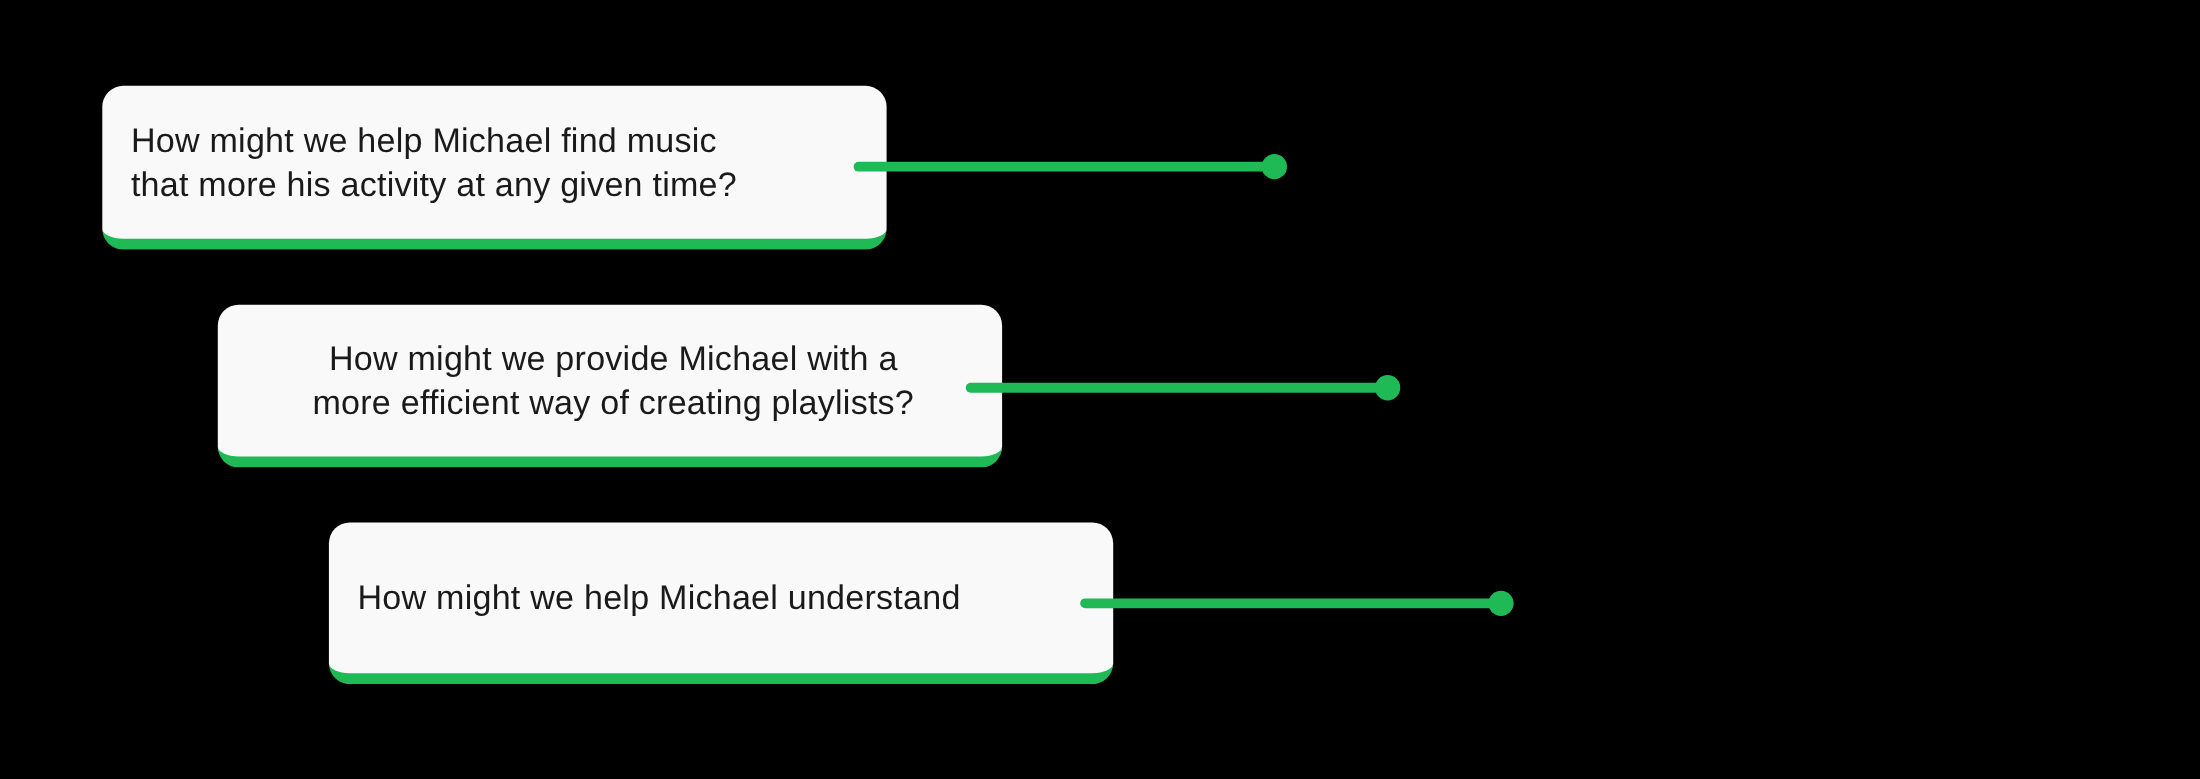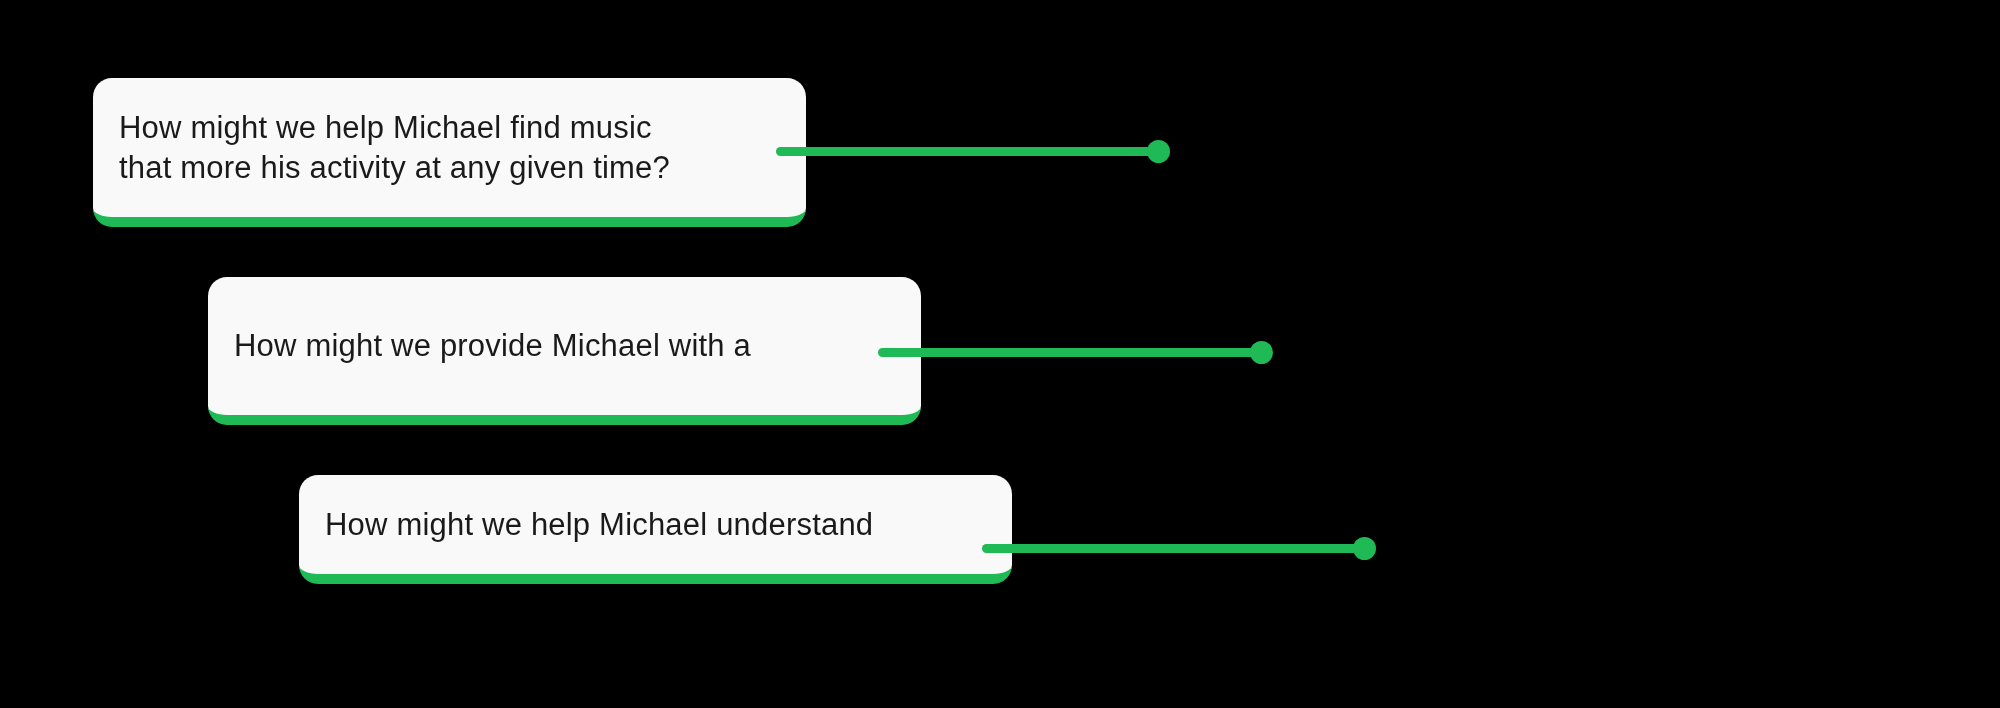--- a/index.html
+++ b/index.html
@@ -33,22 +33,22 @@
   }
   .hmw-card .line-text {
     font-size: 31px;
     line-height: 40px;
     font-weight: 400;
     letter-spacing: 0.2px;
     color: var(--text);
     white-space: nowrap;
   }
   .card-1 { left: 93px;  top: 78px;  height: 149px; }
-  .card-2 { left: 208px; top: 277px; height: 148px; }
-  .card-3 { left: 299px; top: 475px; height: 109px; }
+  .card-2 { left: 198px; top: 277px; height: 148px; align-items: center; }
+  .card-3 { left: 299px; top: 475px; height: 147px; }
 
   .connector-line {
     position: absolute;
     height: 9px;
     background: var(--accent);
     border-radius: 4.5px;
     z-index: 2;
   }
   .line-1 { left: 776px; top: 147px; width: 383px; }
   .line-2 { left: 878px; top: 348px; width: 384px; }
@@ -73,20 +73,21 @@
 
   <div class="hmw-card card-1">
     <div class="line-text">How might we help Michael find music</div>
     <div class="line-text">that more his activity at any given time?</div>
   </div>
   <div class="connector-line line-1"></div>
   <div class="connector-dot dot-1"></div>
 
   <div class="hmw-card card-2">
     <div class="line-text">How might we provide Michael with a</div>
+    <div class="line-text">more efficient way of creating playlists?</div>
   </div>
   <div class="connector-line line-2"></div>
   <div class="connector-dot dot-2"></div>
 
   <div class="hmw-card card-3">
     <div class="line-text">How might we help Michael understand</div>
   </div>
   <div class="connector-line line-3"></div>
   <div class="connector-dot dot-3"></div>
 

